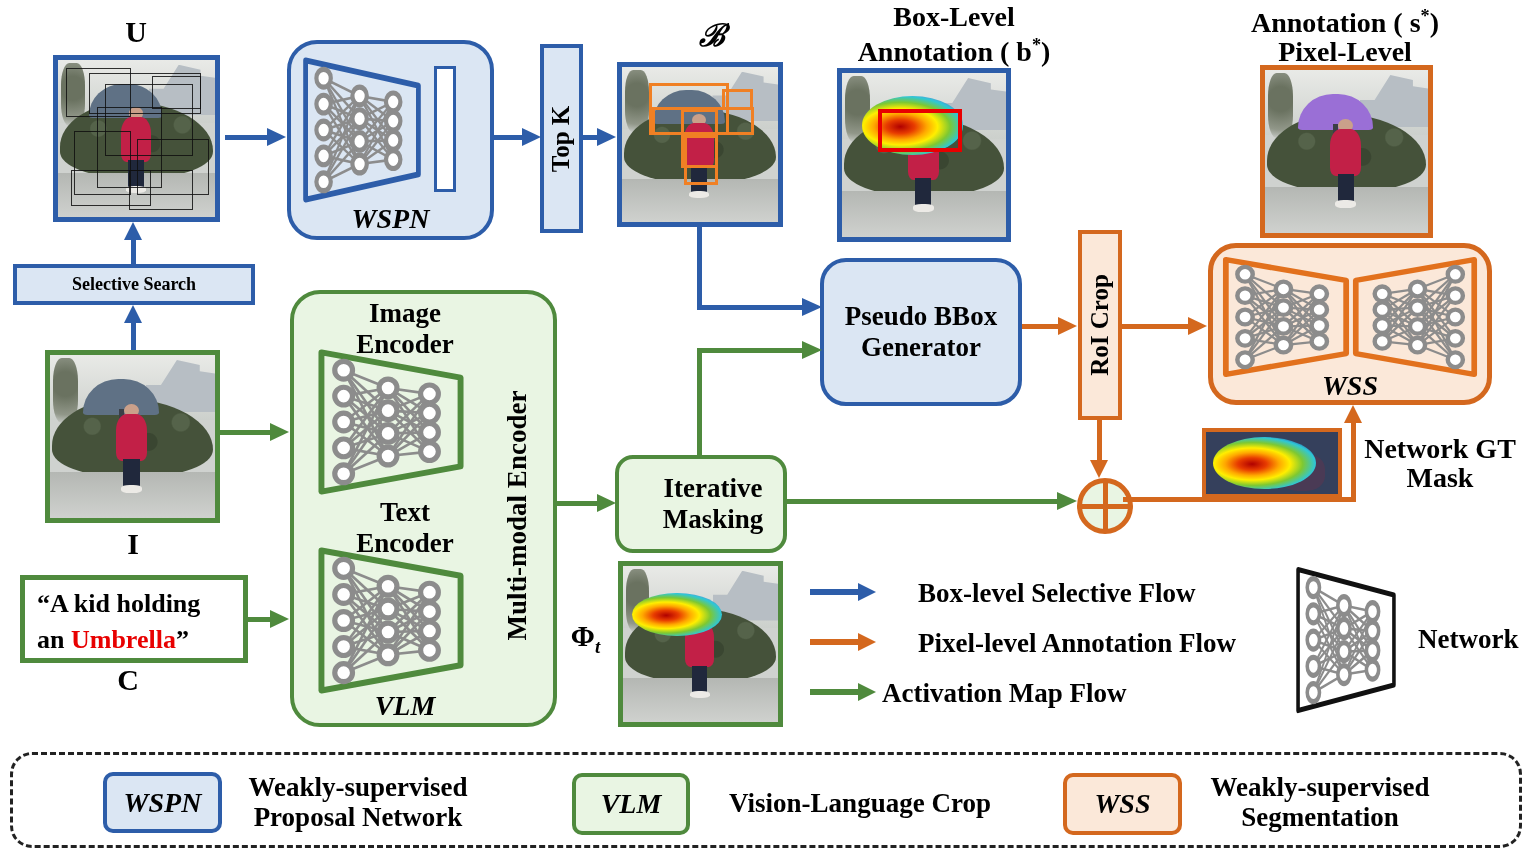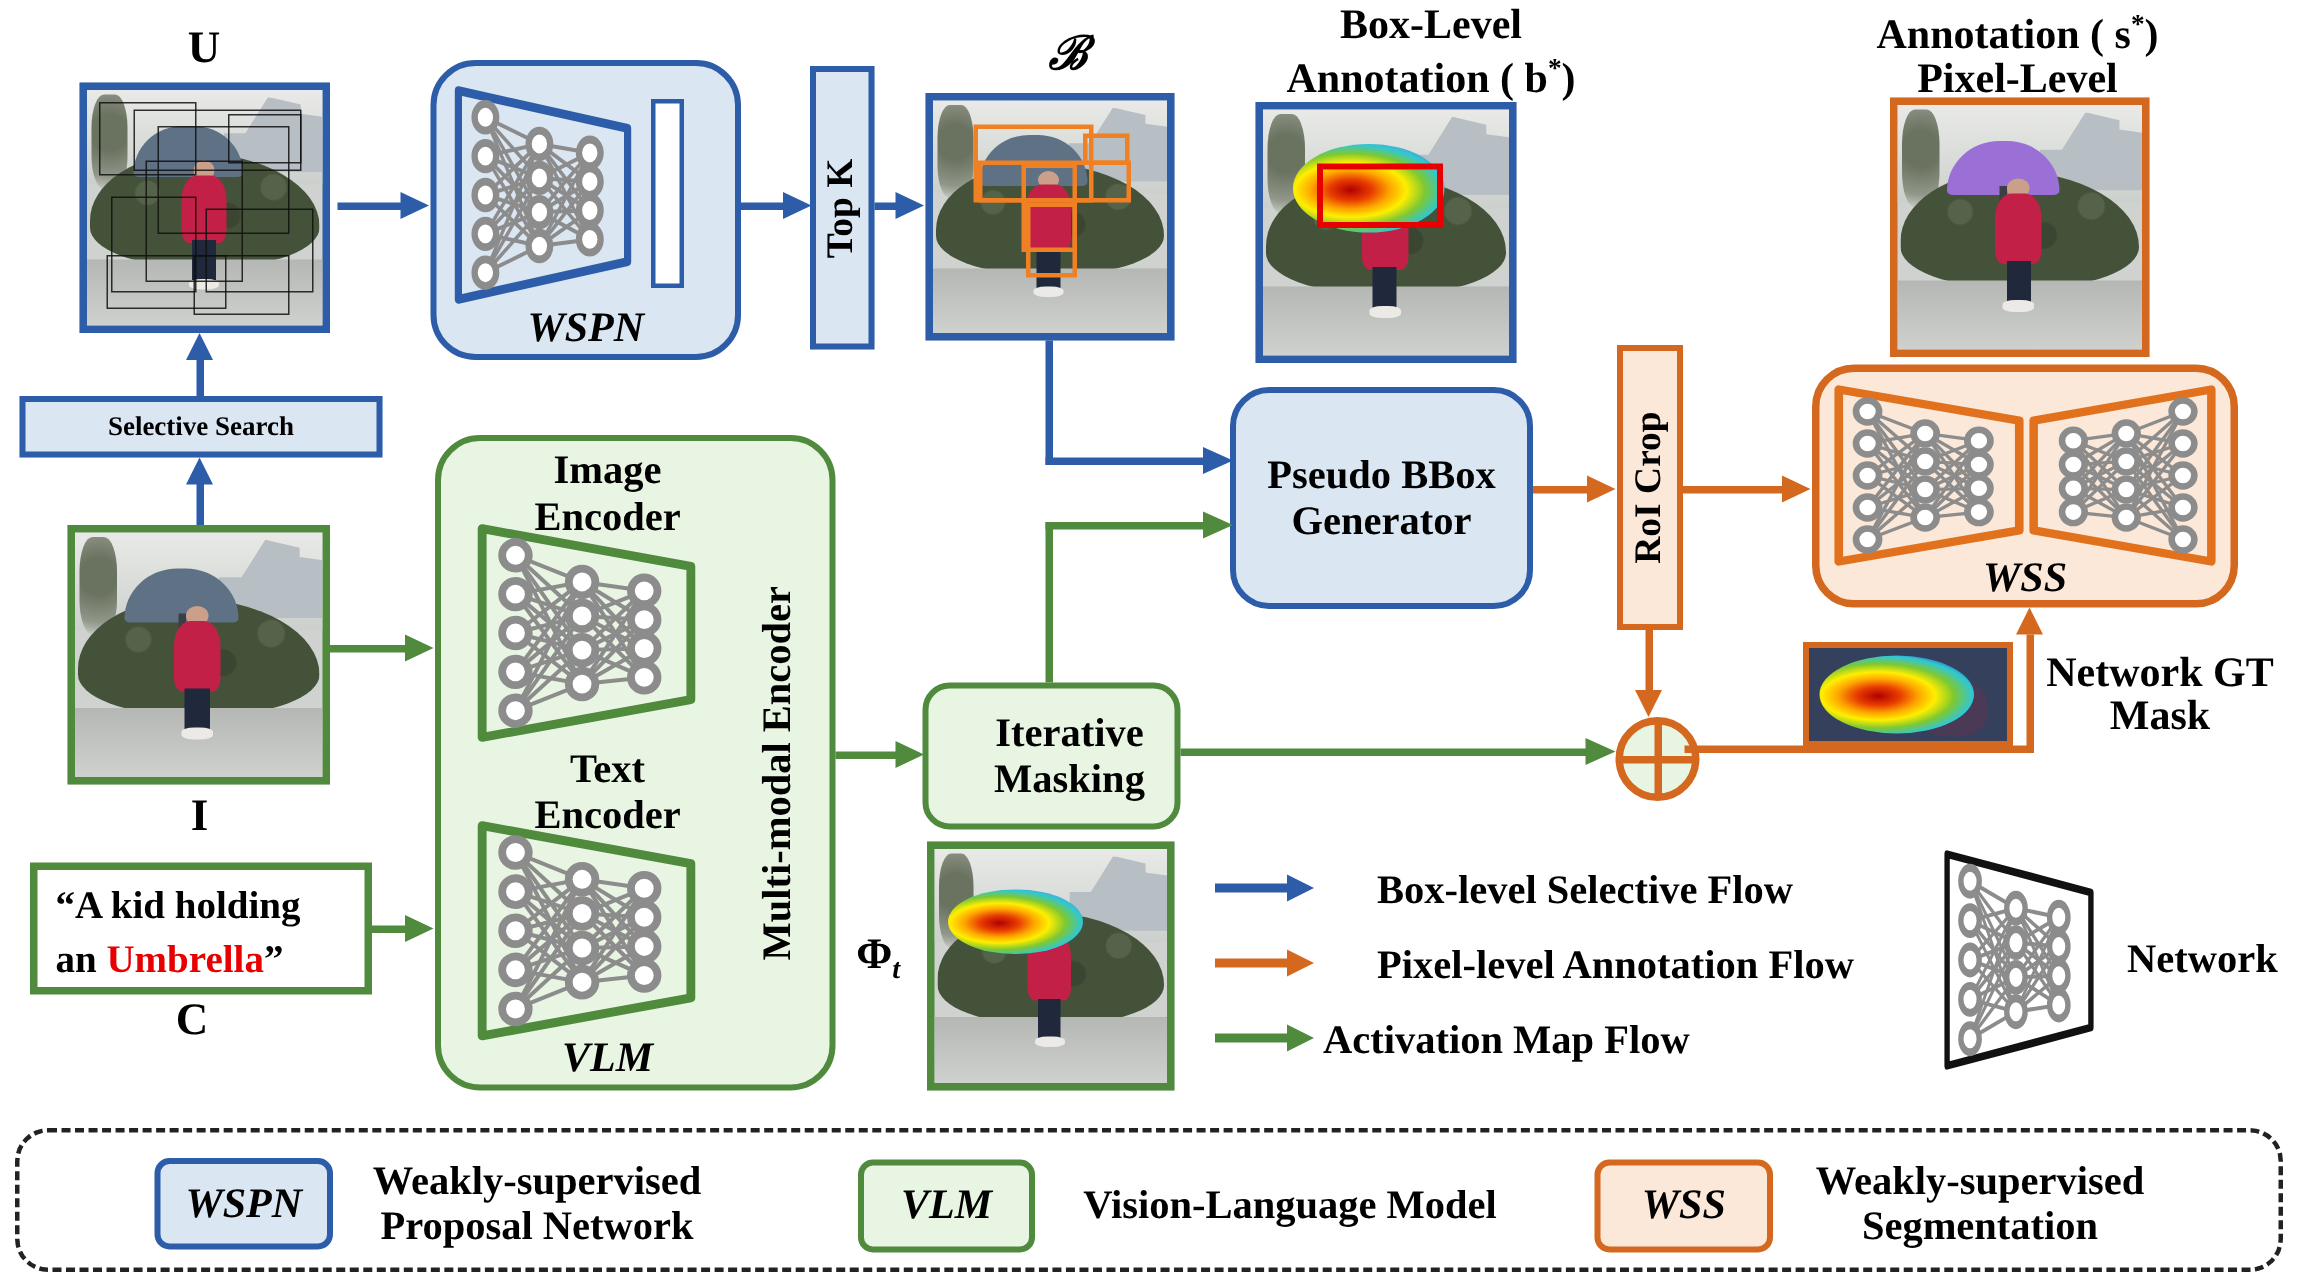--- a/index.html
+++ b/index.html
@@ -638,21 +638,21 @@
     </div>
   <div class="legend-desc" style="left:233px;top:772px;width:250px;">
     <div>Weakly-supervised</div>
       <div>Proposal Network</div>
   </div>
 
   <div class="chip" style="left:572px;top:773px;width:118px;height:62px;background:#e9f5e3;border:4px solid #4f8a3d;">
       <span>VLM</span>
     </div>
   <div class="legend-desc" style="left:700px;top:788px;width:320px;">
-    <div>Vision-Language Model</div>
+    <div>Vision-Language Crop</div>
       <div></div>
   </div>
 
   <div class="chip" style="left:1063px;top:773px;width:119px;height:62px;background:#fbe8d9;border:4px solid #d4681e;">
       <span>WSS</span>
     </div>
   <div class="legend-desc" style="left:1195px;top:772px;width:250px;">
     <div>Weakly-supervised</div>
       <div>Segmentation</div>
   </div>

